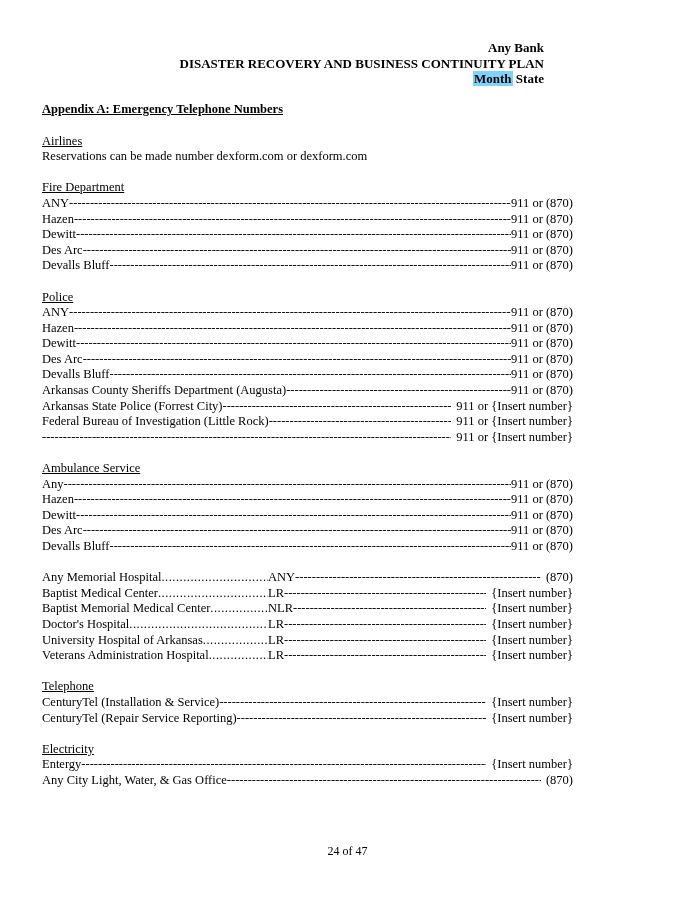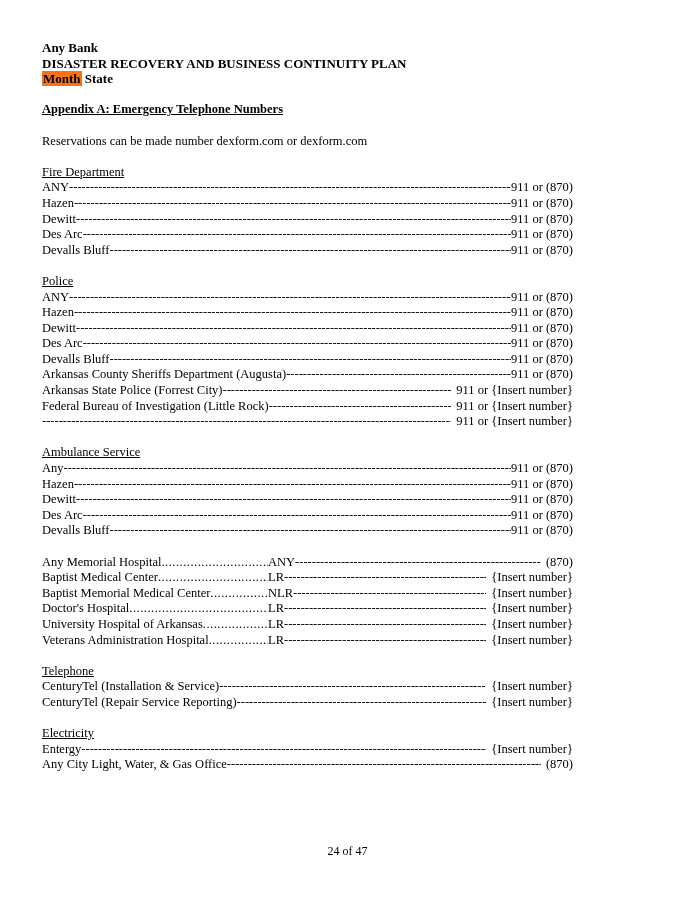--- a/index.html
+++ b/index.html
@@ -13,26 +13,26 @@
     overflow: hidden;
   }
   .page {
     position: relative;
     width: 695px; height: 900px;
     padding: 40px 0 0 42px;
     background: #fff;
   }
   .doc-header {
     width: 502px;
-    text-align: left;
+    text-align: right;
     font-weight: bold;
     font-size: 13px;
     line-height: 15.6px;
   }
-  .hl { background: #f97316; padding: 0 1px; }
+  .hl { background: #7dd3fc; padding: 0 1px; }
   .appendix-title {
     margin-top: 15.6px;
     font-weight: bold;
     text-decoration: underline;
     width: 531px;
   }
   .section { margin-top: 15.6px; width: 531px; }
   .section-title { text-decoration: underline; }
   .row { display: flex; align-items: baseline; width: 531px; }
   .entry-label { flex: 0 0 auto; white-space: nowrap; }
@@ -68,20 +68,21 @@
   <div class="doc-header">
     <div>Any Bank</div>
     <div>DISASTER RECOVERY AND BUSINESS CONTINUITY PLAN</div>
     <div><span class="hl">Month</span> <span>State</span></div>
   </div>
 
   <div class="appendix-title">Appendix A: Emergency Telephone Numbers</div>
 
   <div id="sections">
       <div class="section">
+        <div class="section-title">Airlines</div>
         <div class="text-line">Reservations can be made number dexform.com or dexform.com</div>
       </div>
       <div class="section">
         <div class="section-title">Fire Department</div>
         <div class="row">
           <span class="entry-label">ANY</span>
           <span class="leader dash-leader">------------------------------------------------------------------------------------------------------------------------------------------------------------------------------------------------------------------------------------------------------------------------------------------------------------</span>
           <span class="entry-value">911 or (870)</span>
         </div>
         <div class="row">

